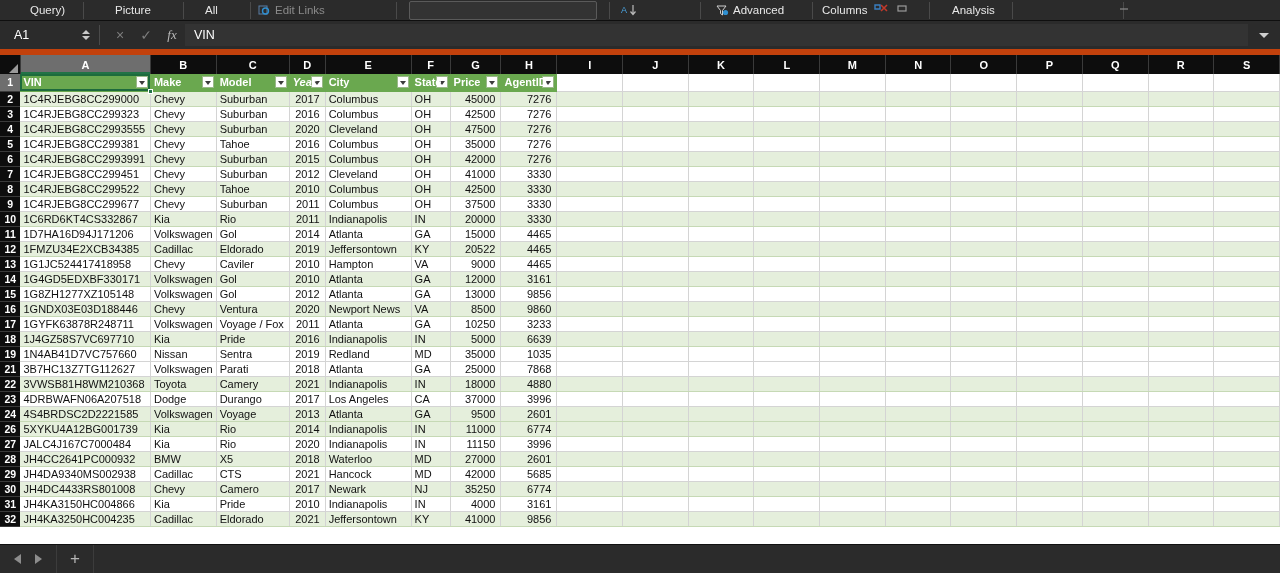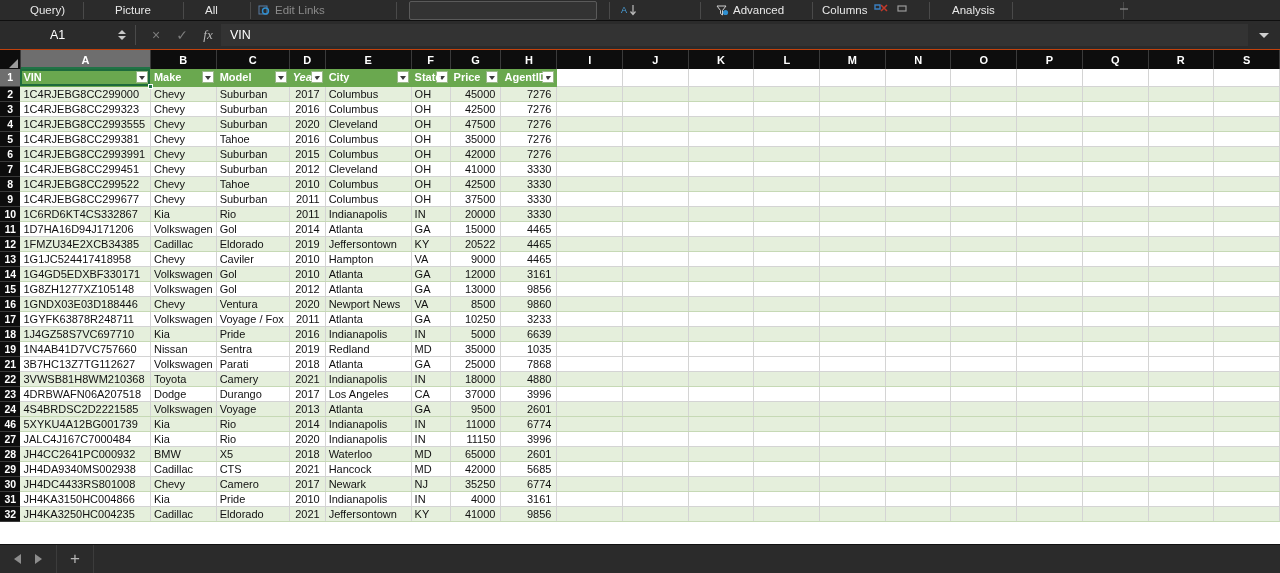--- a/index.html
+++ b/index.html
@@ -24,21 +24,21 @@
   .rb-sep{position:absolute;top:2px;width:1px;height:17px;background:#4a4a4a;}
   .rb-box{
     position:absolute;top:1px;height:17px;border:1px solid #5a5a5a;background:#333;
     border-radius:2px;
   }
   .mini-ico{display:inline-block;position:relative;width:13px;height:13px;}
 
   
   .fbar{
     height:28px;background:#2b2b2b;display:flex;align-items:center;flex:0 0 28px;
-    border-bottom:1px solid #c2410c;position:relative;padding-left:36px;
+    border-bottom:6px solid #c2410c;position:relative;
   }
   .namebox{
     width:72px;height:22px;margin-left:6px;display:flex;align-items:center;
     color:#fff;font-size:12.5px;padding-left:8px;box-sizing:border-box;
   }
   .spin{width:12px;margin-left:2px;display:flex;flex-direction:column;gap:2px;align-items:center;}
   .spin i{display:block;width:0;height:0;border-left:4px solid transparent;border-right:4px solid transparent;}
   .spin i.up{border-bottom:4px solid #c8c8c8;}
   .spin i.dn{border-top:4px solid #c8c8c8;}
   .fsep{width:1px;height:20px;background:#4a4a4a;margin:0 7px;}
@@ -742,21 +742,21 @@
             <td class="cell" style="width: 66px;"></td>
             <td class="cell" style="width: 66px;"></td>
             <td class="cell" style="width: 66px;"></td>
             <td class="cell" style="width: 66px;"></td>
             <td class="cell" style="width: 66px;"></td>
             <td class="cell" style="width: 66px;"></td>
             <td class="cell" style="width: 66px;"></td>
             <td class="cell" style="width: 66px;"></td>
           </tr>
           <tr class="band">
-            <td class="rowhead">46</td>
+            <td class="rowhead">26</td>
             <td class="cell" style="width: 130px;">5XYKU4A12BG001739</td>
             <td class="cell" style="width: 62px;">Kia</td>
             <td class="cell" style="width: 73px;">Rio</td>
             <td class="cell num" style="width: 36px;">2014</td>
             <td class="cell" style="width: 86px;">Indianapolis</td>
             <td class="cell" style="width: 39px;">IN</td>
             <td class="cell num" style="width: 51px;">11000</td>
             <td class="cell num" style="width: 56px;">6774</td>
             <td class="cell" style="width: 66px;"></td>
             <td class="cell" style="width: 66px;"></td>
@@ -793,21 +793,21 @@
             <td class="cell" style="width: 66px;"></td>
           </tr>
           <tr class="band">
             <td class="rowhead">28</td>
             <td class="cell" style="width: 130px;">JH4CC2641PC000932</td>
             <td class="cell" style="width: 62px;">BMW</td>
             <td class="cell" style="width: 73px;">X5</td>
             <td class="cell num" style="width: 36px;">2018</td>
             <td class="cell" style="width: 86px;">Waterloo</td>
             <td class="cell" style="width: 39px;">MD</td>
-            <td class="cell num" style="width: 51px;">65000</td>
+            <td class="cell num" style="width: 51px;">27000</td>
             <td class="cell num" style="width: 56px;">2601</td>
             <td class="cell" style="width: 66px;"></td>
             <td class="cell" style="width: 66px;"></td>
             <td class="cell" style="width: 66px;"></td>
             <td class="cell" style="width: 66px;"></td>
             <td class="cell" style="width: 66px;"></td>
             <td class="cell" style="width: 66px;"></td>
             <td class="cell" style="width: 66px;"></td>
             <td class="cell" style="width: 66px;"></td>
             <td class="cell" style="width: 66px;"></td>

